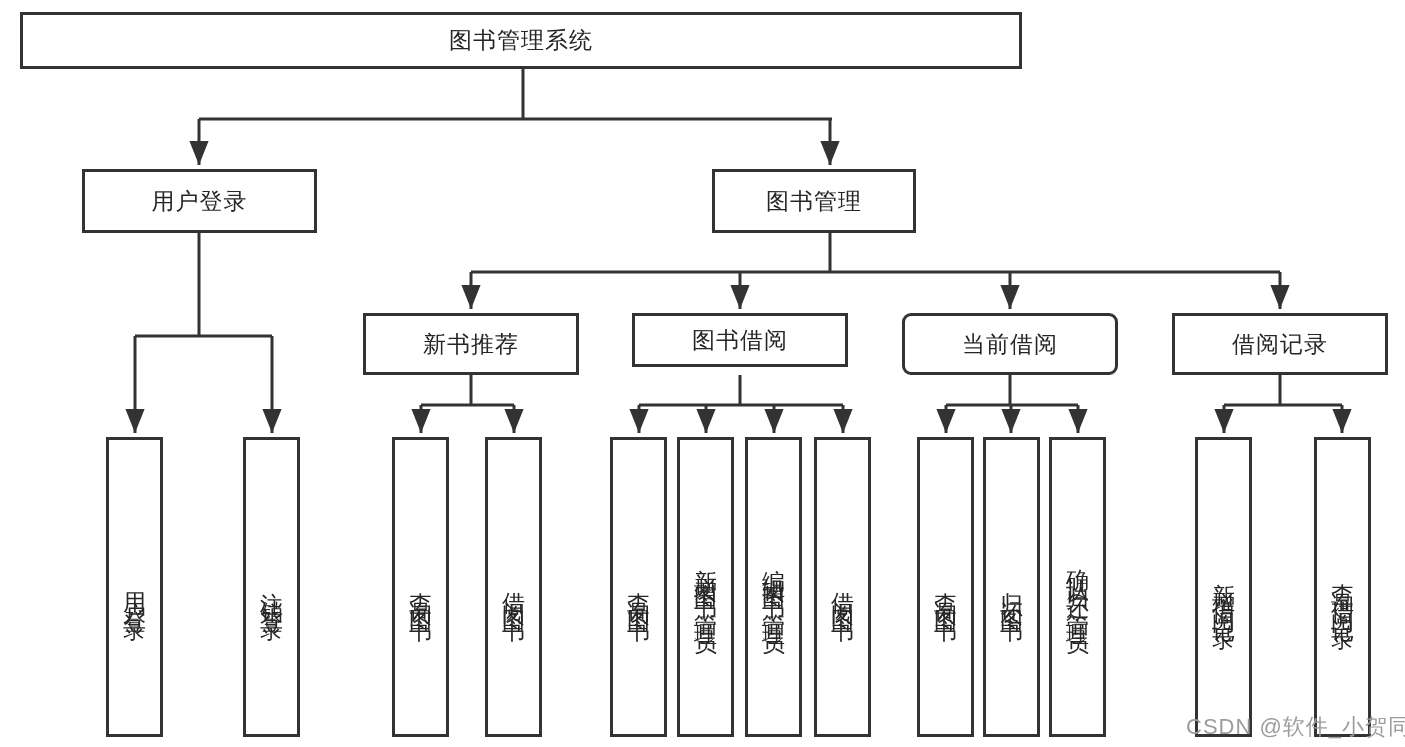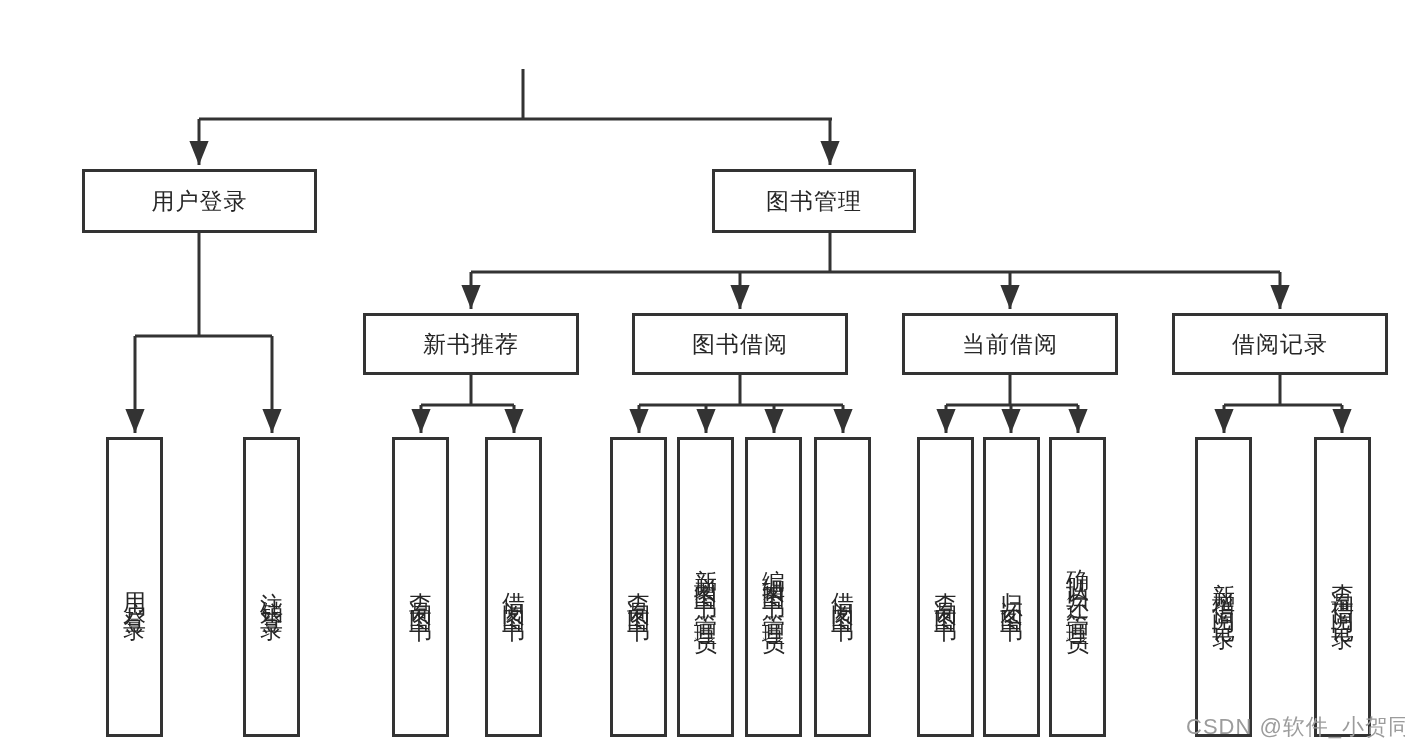--- a/index.html
+++ b/index.html
@@ -91,35 +91,38 @@
     <path class="arrow" d="M706 405 L706 433"></path>
     <path class="arrow" d="M774 405 L774 433"></path>
     <path class="arrow" d="M843 405 L843 433"></path>
     <path class="arrow" d="M946 405 L946 433"></path>
     <path class="arrow" d="M1011 405 L1011 433"></path>
     <path class="arrow" d="M1078 405 L1078 433"></path>
     <path class="arrow" d="M1224 405 L1224 433"></path>
     <path class="arrow" d="M1342 405 L1342 433"></path>
   </svg>
 
+  <div class="node" style="left:20px;top:12px;width:1002px;height:57px;">
+    <span>图书管理系统</span>
+  </div>
 
   <div class="node" style="left:82px;top:169px;width:235px;height:64px;">
     <span>用户登录</span>
   </div>
   <div class="node" style="left:712px;top:169px;width:204px;height:64px;">
     <span>图书管理</span>
   </div>
 
   <div class="node" style="left:363px;top:313px;width:216px;height:62px;text-align:center;">
     <span>新书推荐</span>
   </div>
-  <div class="node" style="left:632px;top:313px;width:216px;height:62px;">
+  <div class="node" style="left:632px;top:313px;width:216px;height:54px;">
     <span>图书借阅</span>
   </div>
-  <div class="node" style="left:902px;top:313px;width:216px;height:62px;">
+  <div class="node" style="left:902px;top:313px;width:216px;height:62px;border-radius:9px;">
     <span>当前借阅</span>
   </div>
   <div class="node" style="left:1172px;top:313px;width:216px;height:62px;">
     <span>借阅记录</span>
   </div>
 
   <div class="node leaf" style="left:106px;top:437px;width:57px;height:300px;">
     <span>用户登录</span>
   </div>
   <div class="node leaf" style="left:243px;top:437px;width:57px;height:300px;">

